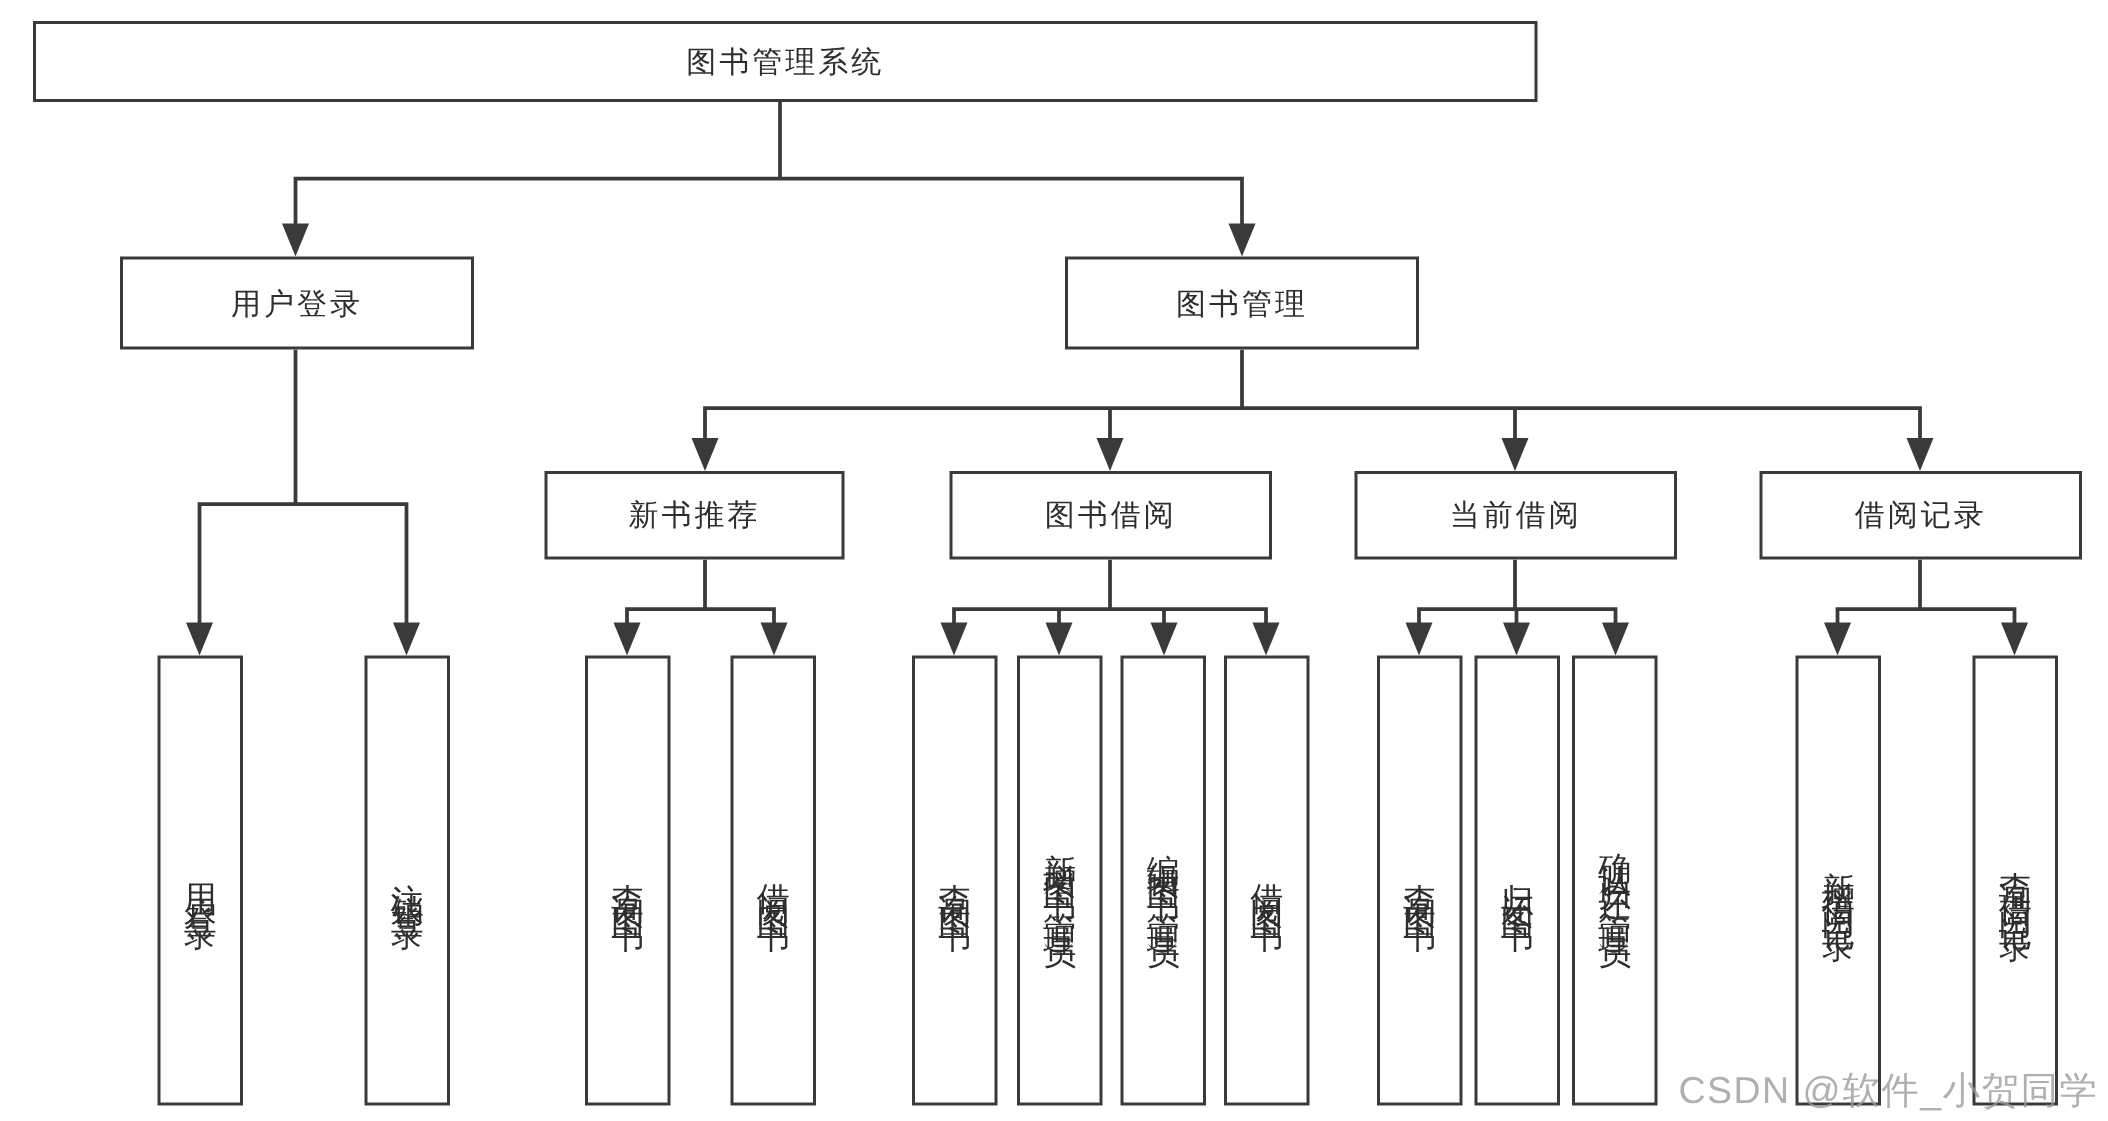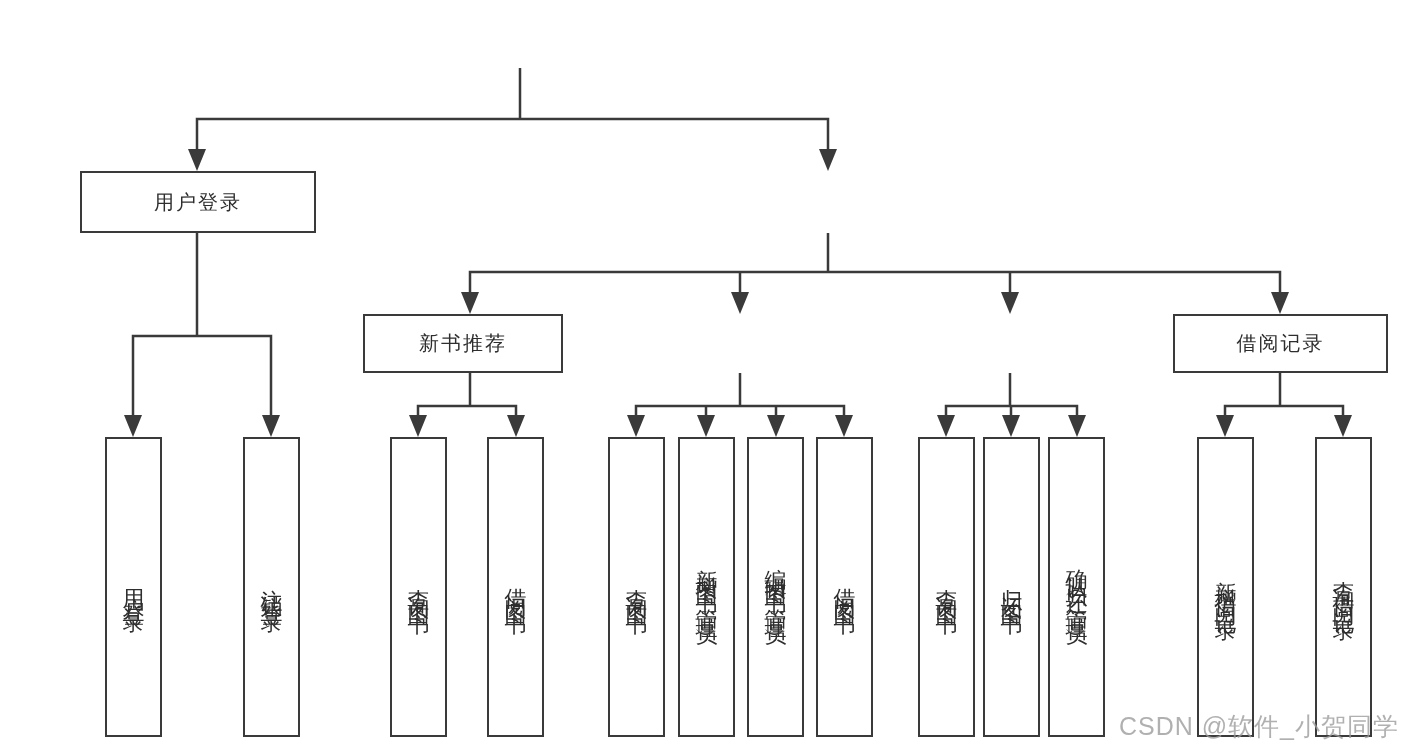--- a/index.html
+++ b/index.html
@@ -84,27 +84,39 @@
       <polygon points="767,415 785,415 776,437"></polygon>
       <polygon points="835,415 853,415 844,437"></polygon>
       <polygon points="937,415 955,415 946,437"></polygon>
       <polygon points="1002,415 1020,415 1011,437"></polygon>
       <polygon points="1068,415 1086,415 1077,437"></polygon>
       <polygon points="1216,415 1234,415 1225,437"></polygon>
       <polygon points="1334,415 1352,415 1343,437"></polygon>
     </g>
   </svg>
 
+  <div class="box h" id="p-root">
+    <span>图书管理系统</span>
+  </div>
 
   <div class="box h" id="p-login">
     <span>用户登录</span>
   </div>
+  <div class="box h" id="p-mgmt">
+    <span>图书管理</span>
+  </div>
 
   <div class="box h" id="p-rec">
     <span>新书推荐</span>
+  </div>
+  <div class="box h" id="p-bor">
+    <span>图书借阅</span>
+  </div>
+  <div class="box h" id="p-cur">
+    <span>当前借阅</span>
   </div>
   <div class="box h" id="p-log">
     <span>借阅记录</span>
   </div>
 
   <div class="box v" id="l-a1">
     <span>用户登录</span>
   </div>
   <div class="box v" id="l-a2">
     <span>注销登录</span>

